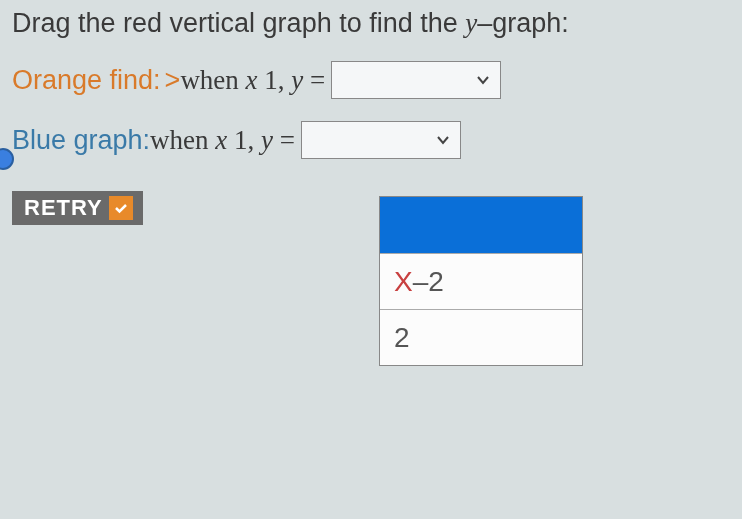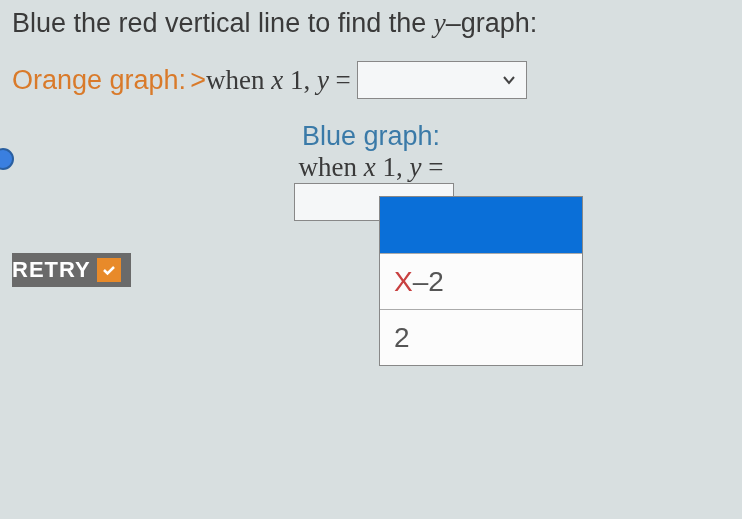--- a/index.html
+++ b/index.html
@@ -55,21 +55,21 @@
     width: 14px;
     height: 14px;
     display: inline-block;
   }
   .chevron-down svg { display: block; }
   .retry-btn {
     background: #6a6a6a;
     color: #fff;
     font-weight: bold;
     font-size: 22px;
-    padding: 4px 10px 4px 0;
+    padding: 4px 10px 4px 12px;
     display: inline-flex;
     align-items: center;
     gap: 4px;
     letter-spacing: 1px;
     cursor: pointer;
     margin-top: 10px;
   }
   .retry-check {
     background: #e88a2a;
     width: 24px;
@@ -100,33 +100,33 @@
     cursor: pointer;
   }
   .dropdown-item:first-child { border-top: none; }
   .dropdown-item.selected {
     background: #0a6fd8;
     color: #fff;
   }
   .dropdown-item .x-red {
     color: #c84040;
   }
-  .blue-row { position: relative; flex-direction: column; }
+  .blue-row { position: relative; }
 </style>
 </head>
 <body>
 
 
 
 <div class="instruction">
-  <span>Blue the red vertical line to find the </span><span class="var">y</span><span>–graph:</span>
+  <span>Drag the red vertical graph to find the </span><span class="var">y</span><span>–graph:</span>
 </div>
 
 <div class="row">
-  <span class="orange-label">Orange graph:</span>
+  <span class="orange-label">Orange find:</span>
   <span class="orange-label" style="margin-left:4px">&gt;</span>
   <span class="math-text">
     <span> when </span><span class="x">x</span><span> 1, </span><span class="y">y</span><span> =</span>
   </span>
   <div class="select-box">
     <span class="chevron-down">
       <svg viewBox="0 0 14 14">
           <path d="M2 4 L7 10 L12 4" fill="none" stroke="#444" stroke-width="2"></path>
         </svg>
     </span>

